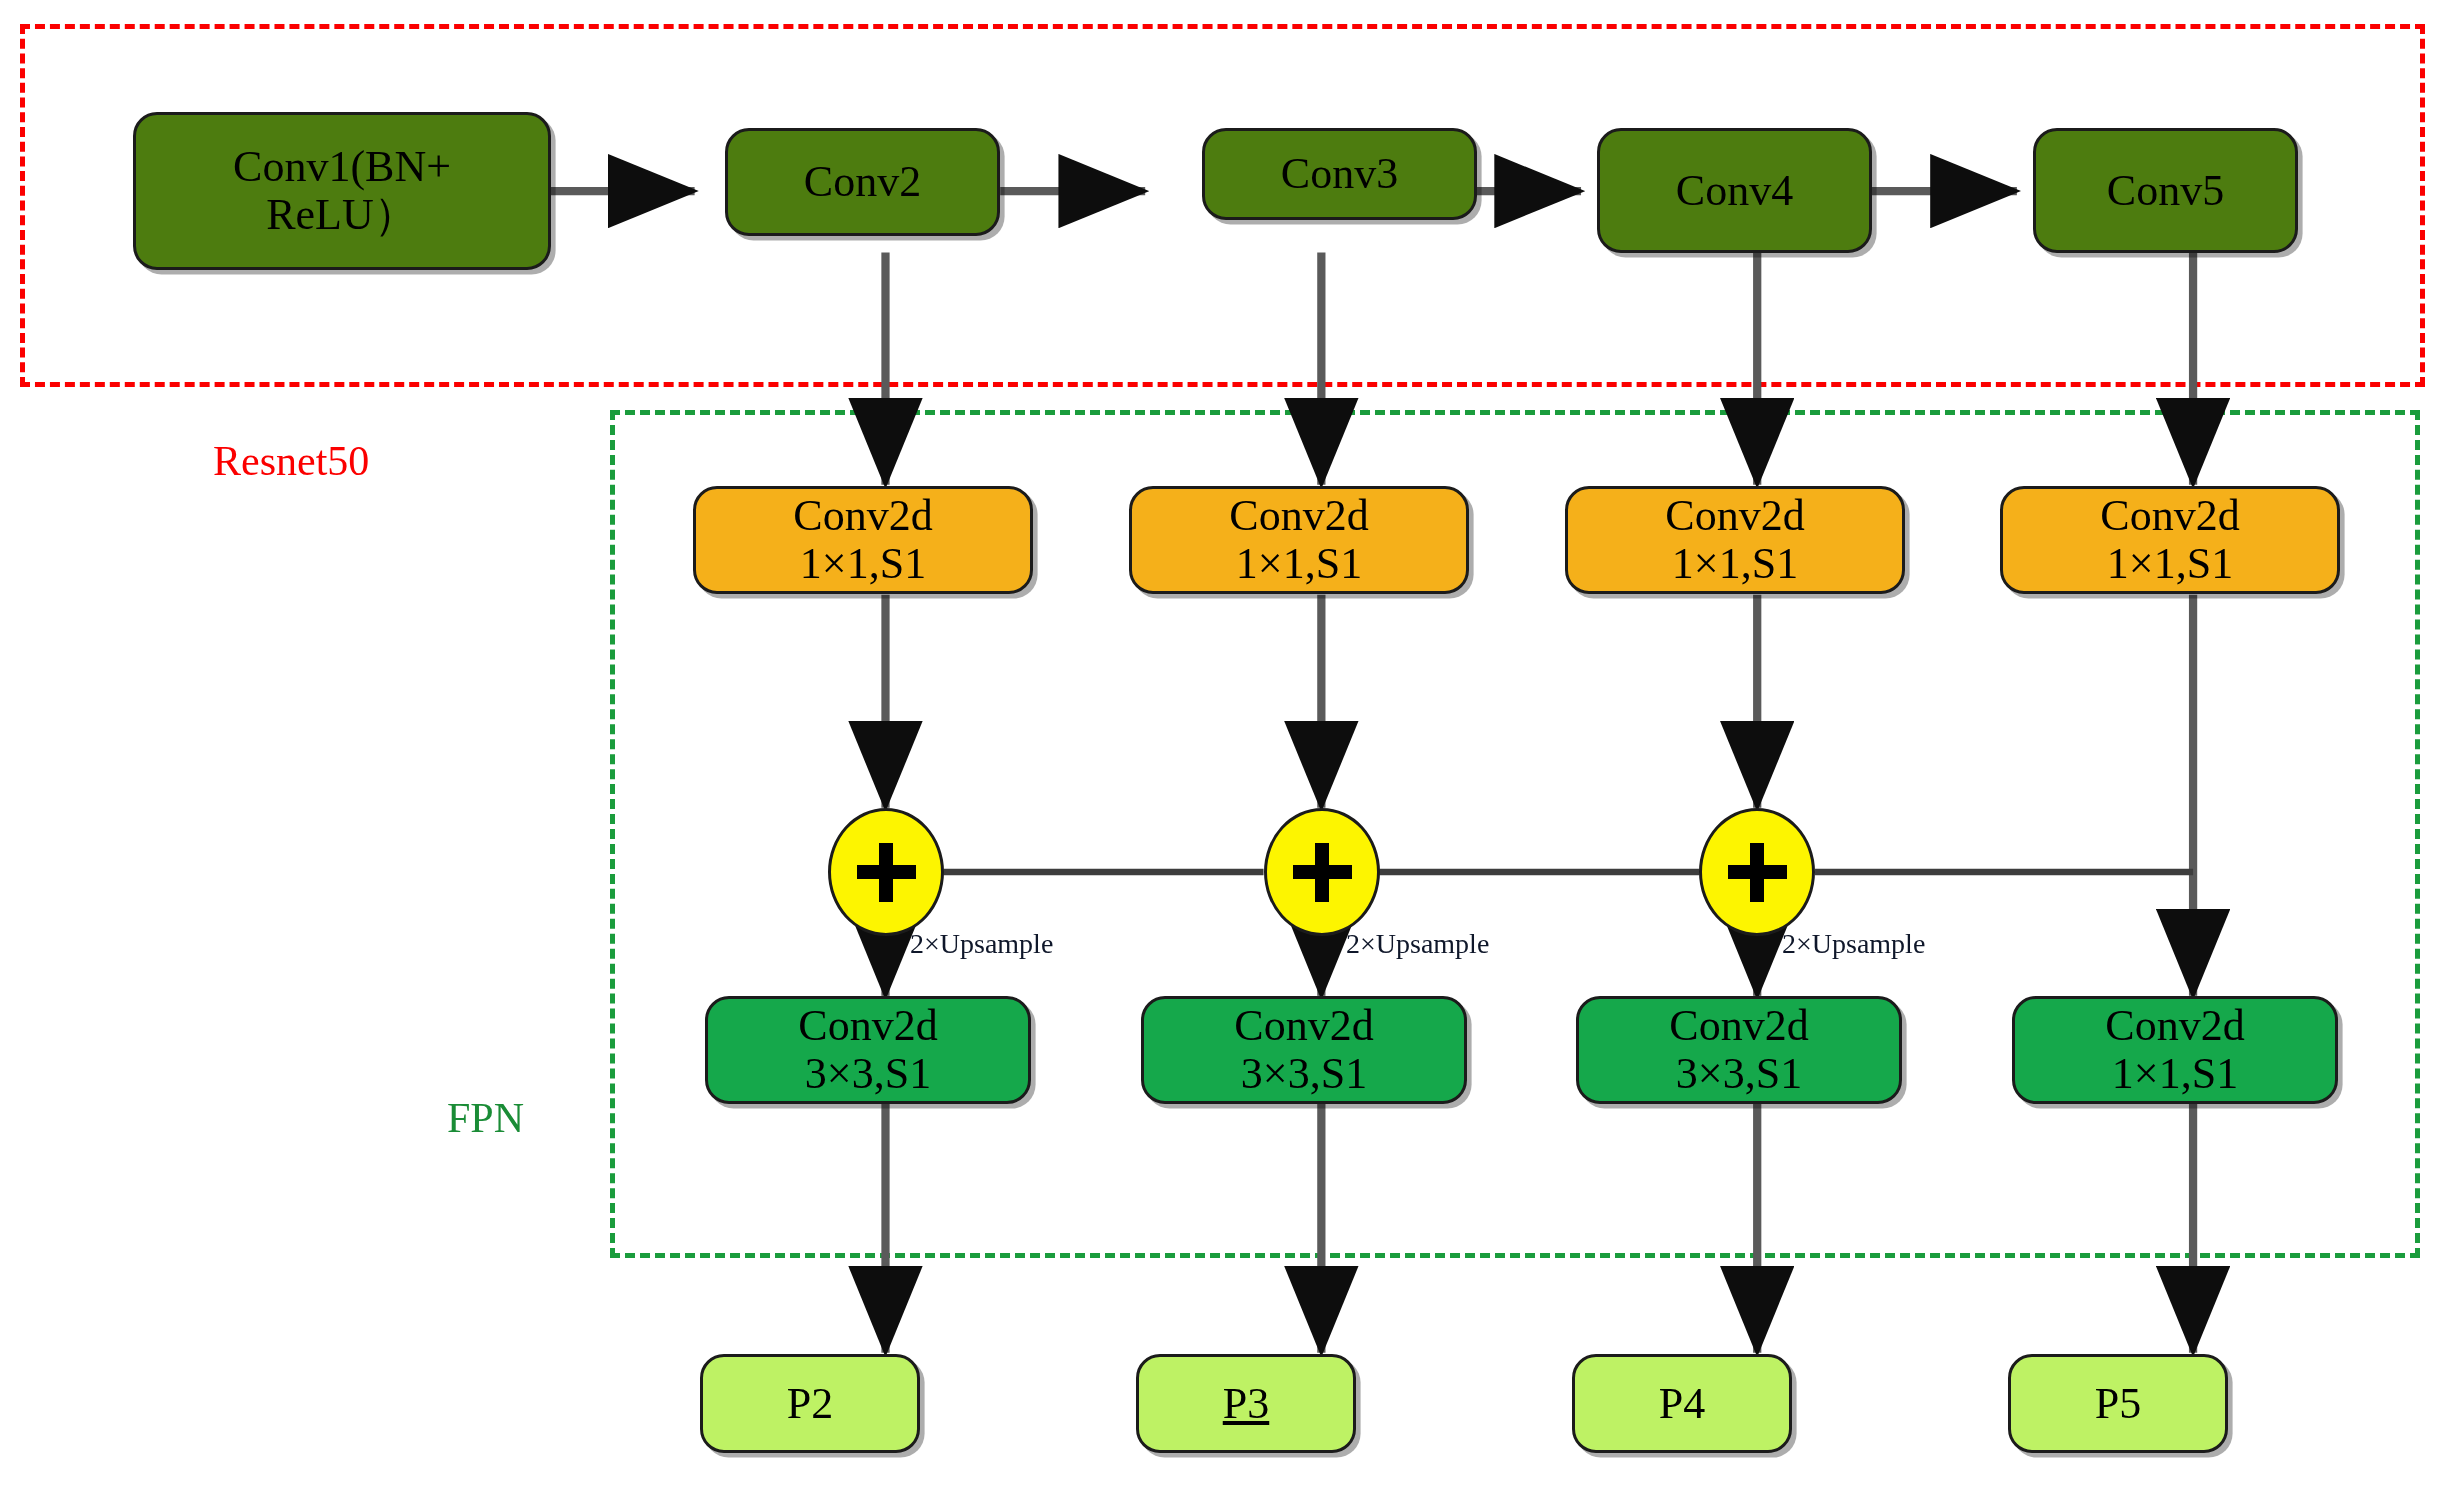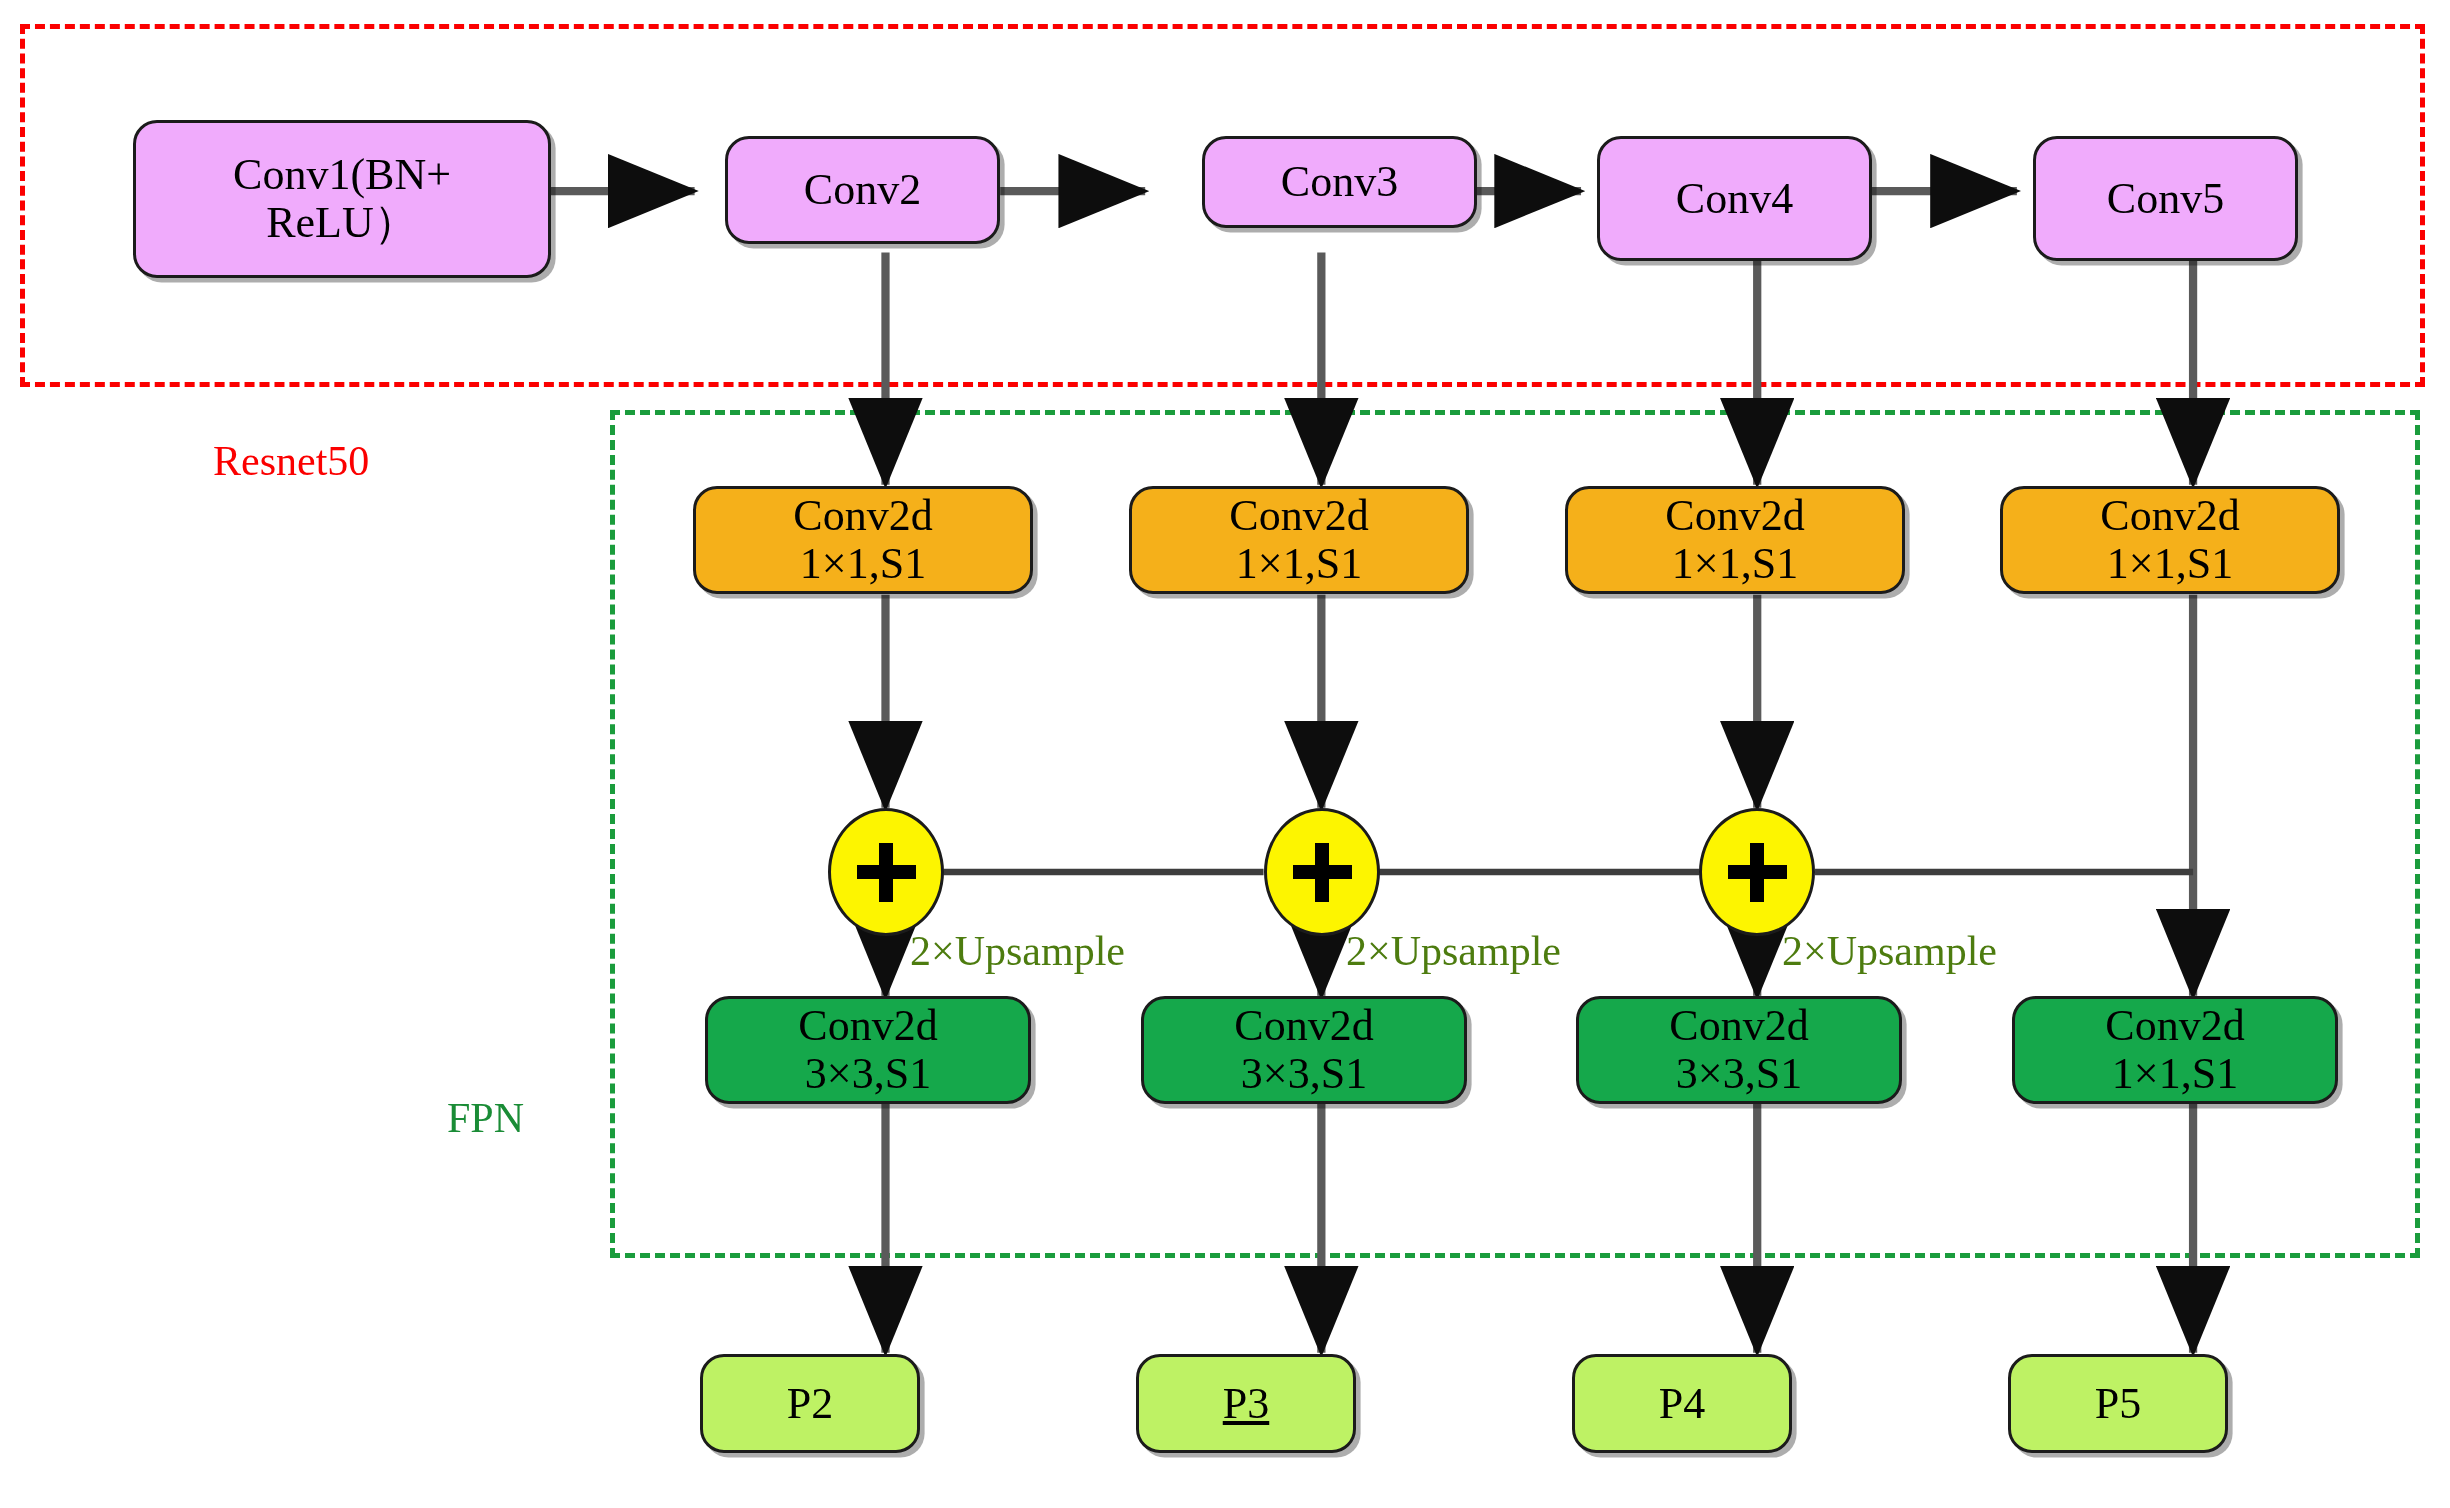--- a/index.html
+++ b/index.html
@@ -50,21 +50,21 @@
     align-items: center;
     justify-content: center;
     text-align: center;
     color: #000000;
     font-size: 44px;
     line-height: 1.08;
     box-shadow: 4.6px 4.6px 0 rgba(0,0,0,0.32);
     z-index: 5;
   }
   .node .ln { display: block; white-space: nowrap; }
-  .node.red    { background: #f0abfc; margin-top: 8px; }
+  .node.red    { background: #4d7c0f; }
   .node.orange { background: #f5b01a; }
   .node.green  { background: #15a84b; }
   .node.blue   { background: #bef264; }
 
   
   .plus-node {
     position: absolute;
     box-sizing: border-box;
     background: #fdf500;
     border: 3.7px solid #1b1b1b;
@@ -90,23 +90,23 @@
     height: 14.7px; margin-top: -7.3px;
   }
   .plus-glyph::after {
     top: 0; bottom: 0; left: 50%;
     width: 14.7px; margin-left: -7.3px;
   }
 
   
   .edge-label {
     position: absolute;
-    font-size: 42px;
+    font-size: 28px;
     line-height: 1;
-    color: #4d7c0f;
+    color: #0f172a;
     white-space: nowrap;
     z-index: 4;
   }
 
   
   #edges {
     position: absolute;
     left: 0; top: 0;
     width: 2450px;
     height: 1509px;

